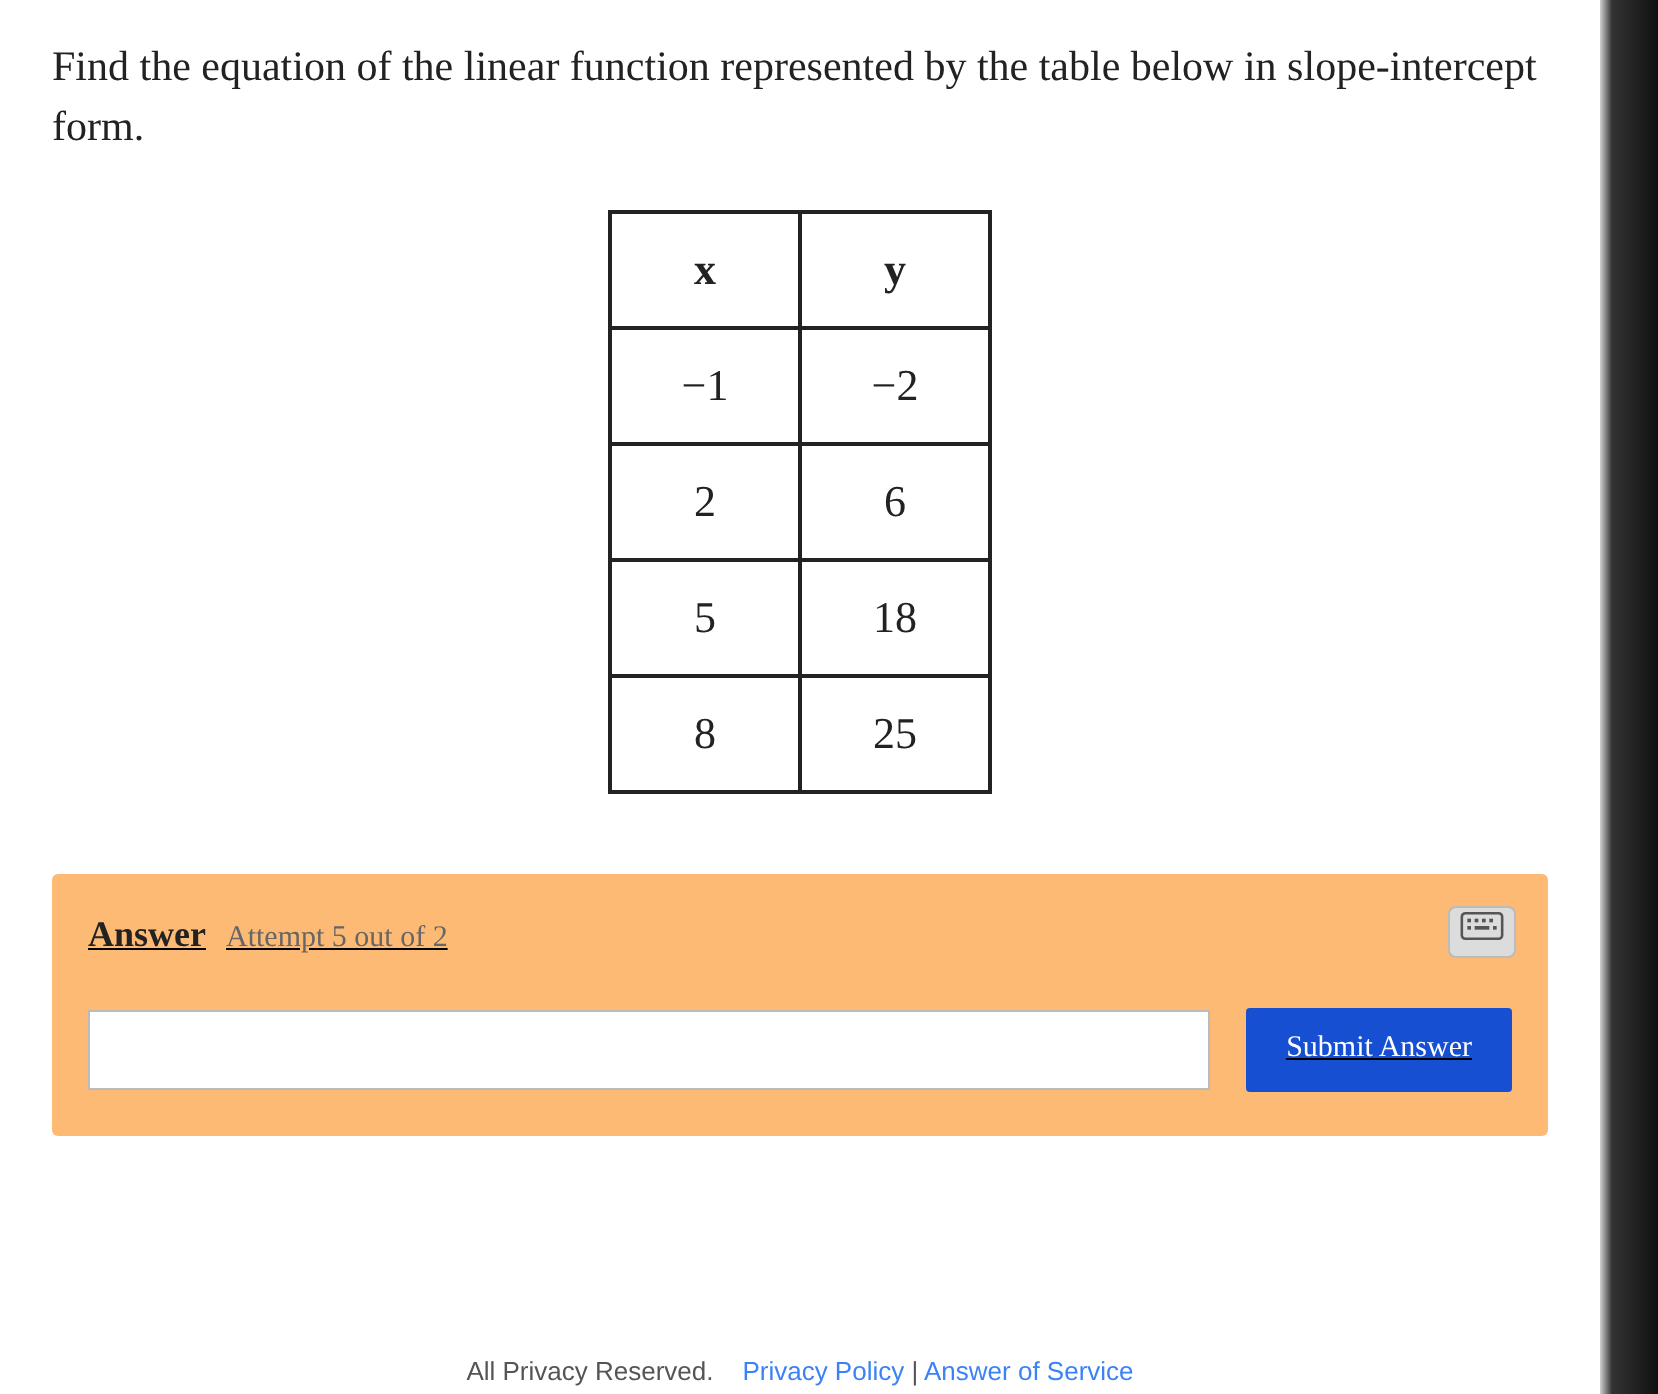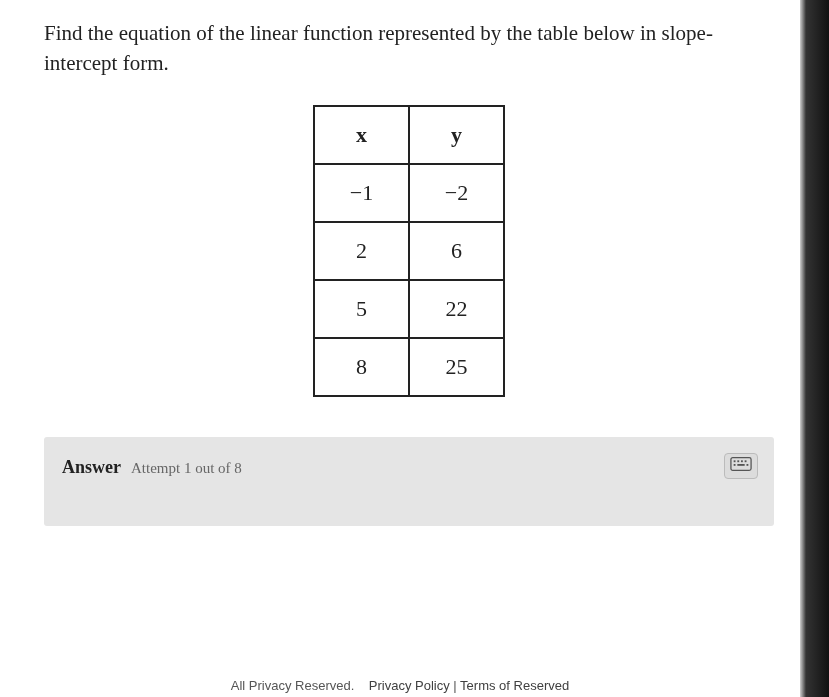--- a/index.html
+++ b/index.html
@@ -8,21 +8,21 @@
       background: #f5f5f5;
       width: 829px;
       height: 697px;
       overflow: hidden;
       position: relative;
     }
     .page {
       background: #fff;
       width: 800px;
       min-height: 697px;
-      padding: 18px 26px 0 44px;
+      padding: 18px 26px 0 26px;
       position: relative;
     }
     .right-edge {
       position: absolute;
       right: 0;
       top: 0;
       width: 29px;
       height: 697px;
       background: linear-gradient(to right, #d0d0d0 0, #333 6px, #111 100%);
     }
@@ -46,24 +46,25 @@
       height: 58px;
       text-align: center;
       font-size: 22px;
       color: #222;
     }
     table.data th {
       font-weight: bold;
       font-family: Georgia, serif;
     }
     .answer-panel {
-      background: #e5e5e5;
+      background: #fdba74;
       border-radius: 3px;
       padding: 20px 18px 22px 18px;
       position: relative;
+      text-decoration: underline;
     }
     .answer-header {
       display: flex;
       align-items: baseline;
       margin-bottom: 26px;
     }
     .answer-label {
       font-weight: bold;
       font-size: 18px;
       color: #222;
@@ -117,21 +118,21 @@
     .footer {
       position: absolute;
       bottom: 4px;
       left: 0;
       width: 800px;
       text-align: center;
       font-size: 13px;
       color: #555;
       font-family: Arial, sans-serif;
     }
-    .footer a { color: #404040; text-decoration: none; }
+    .footer a { color: #3b82f6; text-decoration: none; }
   </style>
 </head>
 <body>
 
 <div class="page">
   <p class="question">Find the equation of the linear function represented by the table below in slope-intercept form.</p>
 
   <div class="table-wrap">
     <table class="data">
       <tbody>
@@ -142,51 +143,55 @@
       <tr>
         <td>−1</td>
         <td>−2</td>
       </tr>
       <tr>
         <td>2</td>
         <td>6</td>
       </tr>
       <tr>
         <td>5</td>
-        <td>22</td>
+        <td>18</td>
       </tr>
       <tr>
         <td>8</td>
         <td>25</td>
       </tr>
     </tbody>
       </table>
   </div>
 
   <div class="answer-panel">
     <div class="answer-header">
       <span class="answer-label">Answer</span>
-      <span class="attempt">Attempt 1 out of 8</span>
+      <span class="attempt">Attempt 5 out of 2</span>
     </div>
     <div class="keyboard-btn">
       <span>
         <svg viewBox="0 0 24 16">
           <rect x="1" y="1" width="22" height="14" rx="2" fill="none" stroke="#555" stroke-width="1.4"></rect>
           <rect x="4" y="4" width="2" height="2" fill="#555"></rect>
           <rect x="8" y="4" width="2" height="2" fill="#555"></rect>
           <rect x="12" y="4" width="2" height="2" fill="#555"></rect>
           <rect x="16" y="4" width="2" height="2" fill="#555"></rect>
           <rect x="4" y="8" width="2" height="2" fill="#555"></rect>
           <rect x="8" y="8" width="8" height="2" fill="#555"></rect>
           <rect x="18" y="8" width="2" height="2" fill="#555"></rect>
         </svg>
       </span>
     </div>
+    <div class="answer-row">
+      <input class="answer-input" type="text" value="" style="">
+      <button class="submit-btn">Submit Answer</button>
+    </div>
   </div>
 
   <div class="footer">
     <span>All Privacy Reserved.</span>
     &nbsp;&nbsp;
-    <a href="#">Privacy Policy</a><span> | </span><a href="#">Terms of Reserved</a>
+    <a href="#">Privacy Policy</a><span> | </span><a href="#">Answer of Service</a>
   </div>
 </div>
 
 <div class="right-edge"></div>
 
 </body></html>

